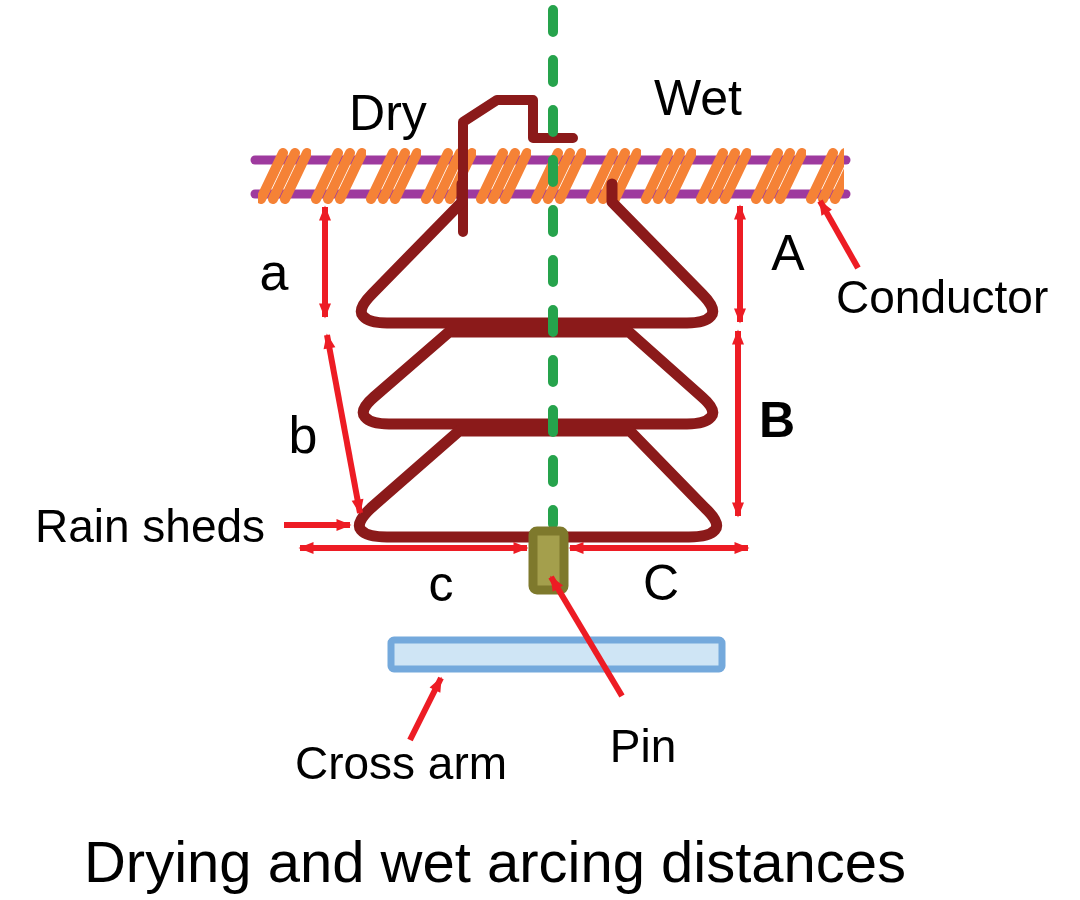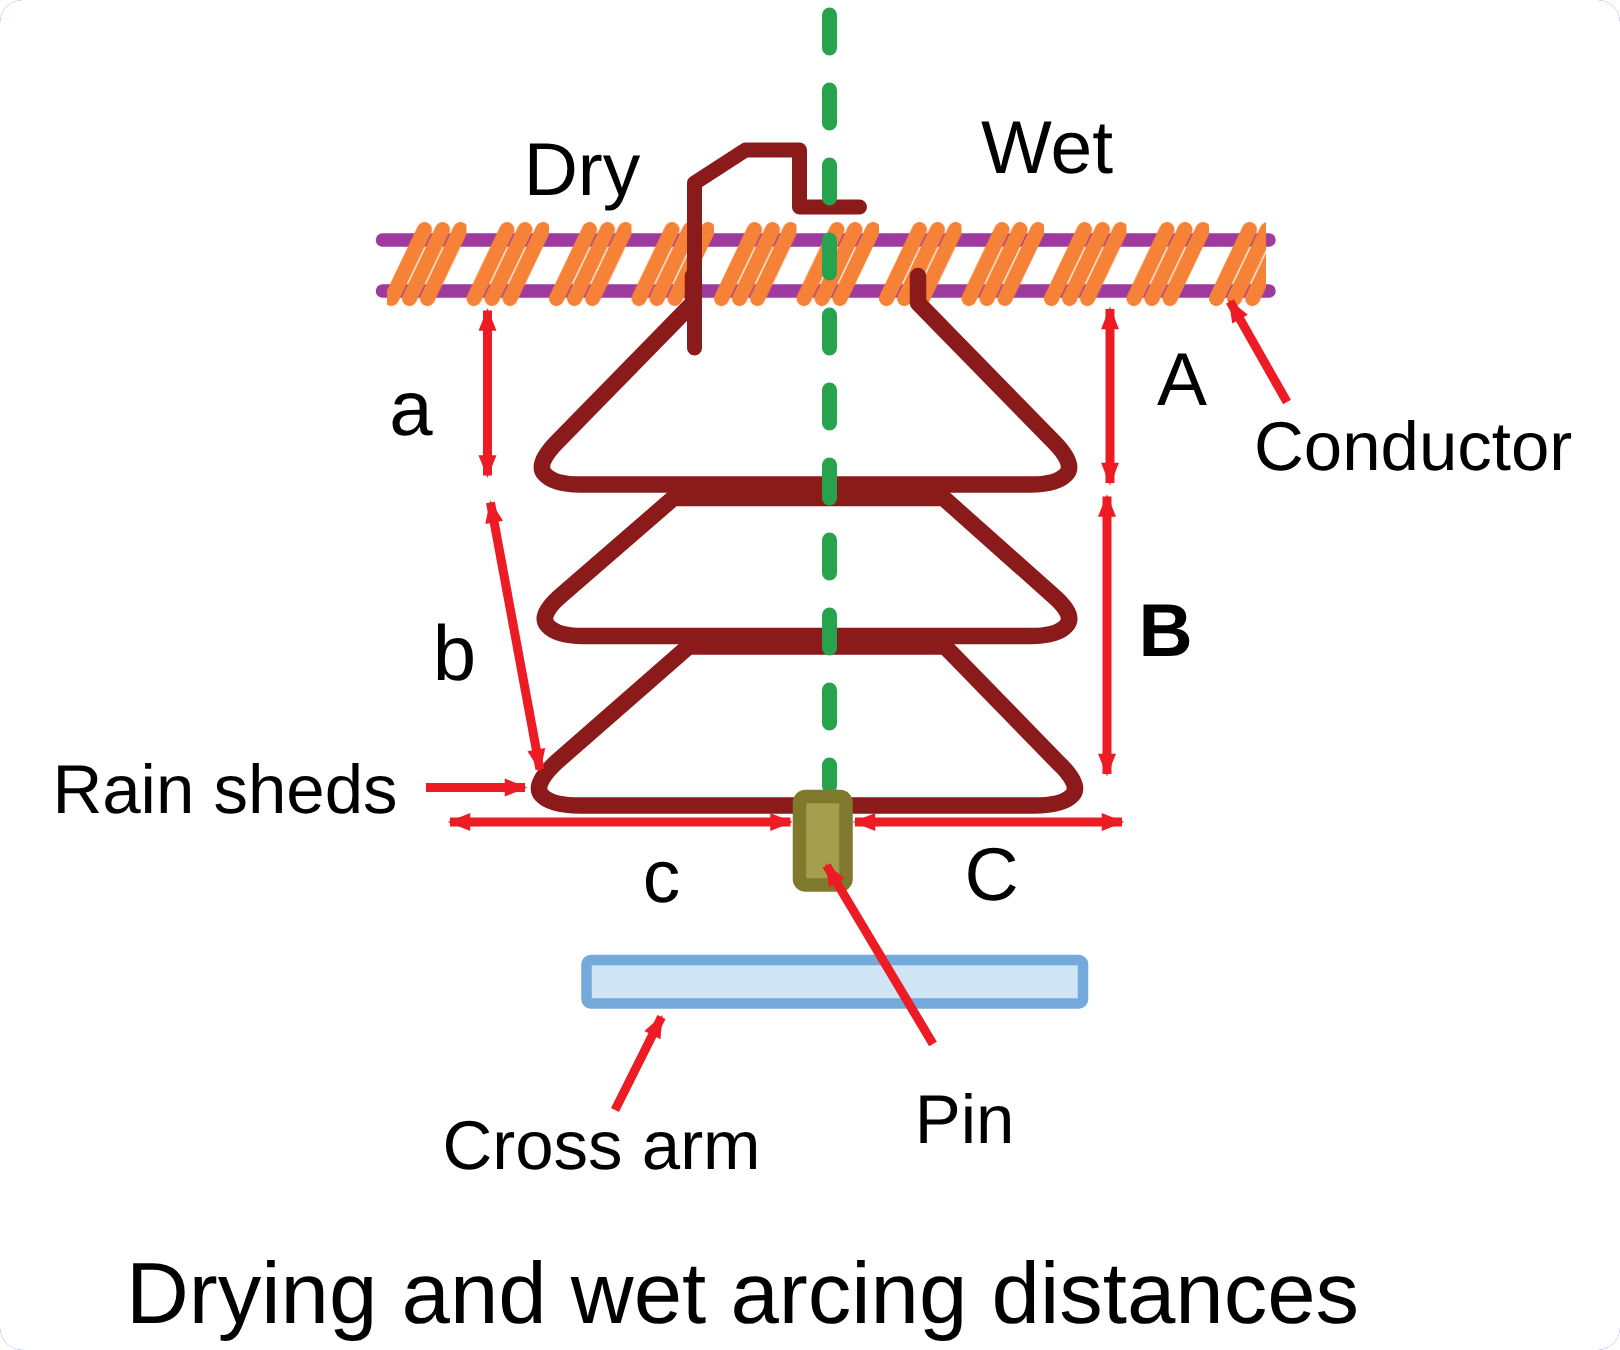--- a/index.html
+++ b/index.html
@@ -2,21 +2,20 @@
 <html><head>
 <meta charset="utf-8">
 <style>
   html, body { margin: 0; padding: 0; background: #ffffff; }
   .stage {
     position: relative;
     width: 1080px;
     height: 900px;
     background: #1d4ed8;
     overflow: hidden;
-    border-radius: 15px;
   }
   svg text {
     font-family: "Liberation Sans", "DejaVu Sans", sans-serif;
   }
 </style>
 </head>
 <body>
 
 <div class="stage">
 <svg width="1080" height="900" viewBox="0 0 1080 900" xmlns="http://www.w3.org/2000/svg">

